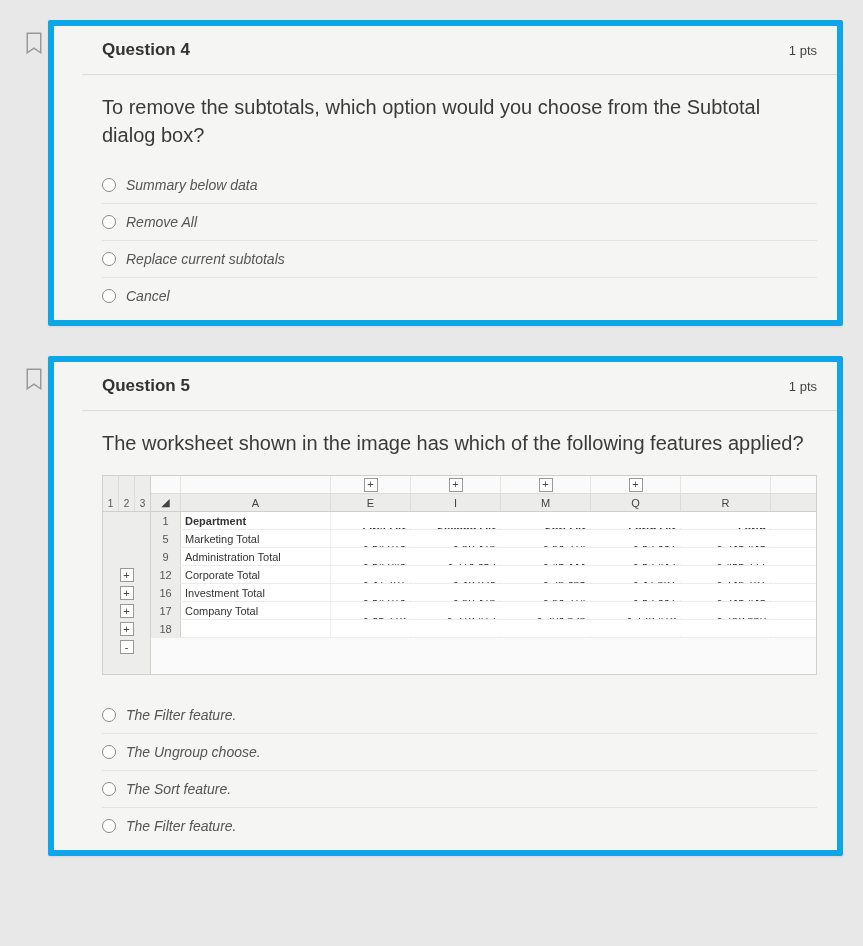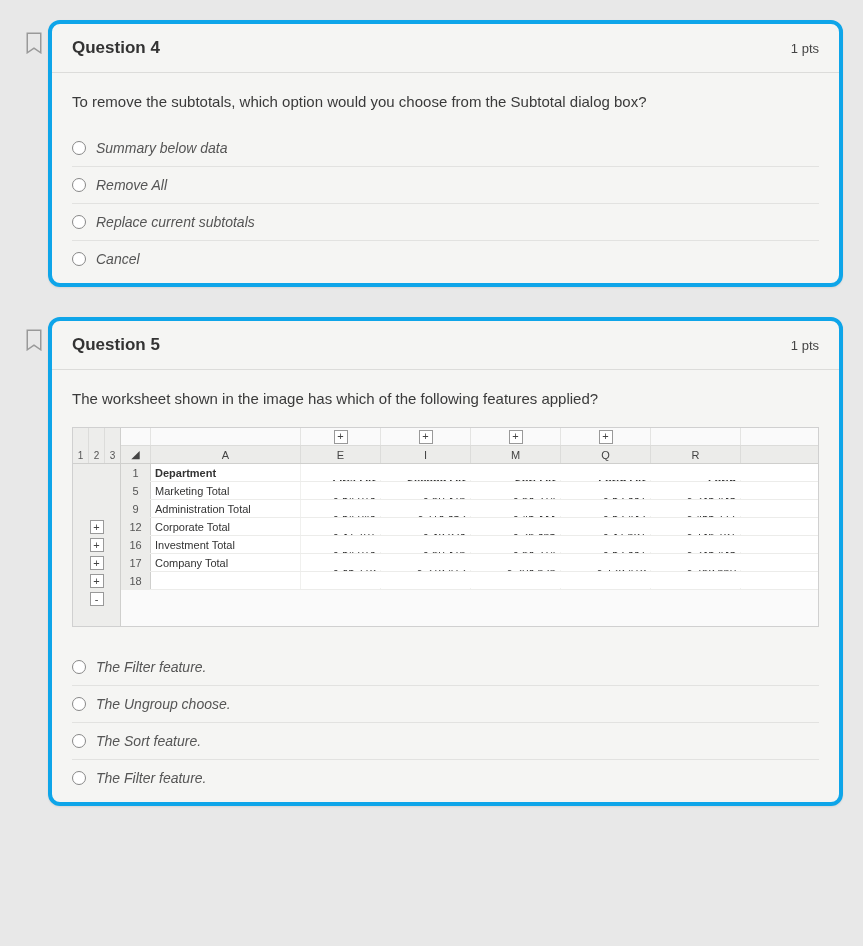--- a/index.html
+++ b/index.html
@@ -19,35 +19,36 @@
       width: 28px;
       flex-shrink: 0;
       padding-top: 12px;
       display: flex;
       justify-content: center;
     }
     .bookmark svg { width: 18px; height: 22px; }
     .question-card {
       flex: 1;
       background: #f5f5f3;
-      border: 4px solid #0ea5e9;
-      border-radius: 12px;
+      border: 6px solid #0ea5e9;
+      border-radius: 2px;
       box-shadow: 0 1px 2px rgba(0,0,0,0.08);
+      padding-left: 28px;
     }
     .q-header {
       display: flex;
       justify-content: space-between;
       align-items: center;
       padding: 14px 20px;
       border-bottom: 1px solid #dcdcda;
     }
     .q-title { font-weight: 600; font-size: 17px; color: #333; }
     .q-pts { font-size: 13px; color: #444; }
     .q-body { padding: 18px 20px 6px; }
-    .q-prompt { font-size: 15px; color: #3a3a3a; margin-bottom: 18px; line-height: 1.4; }
+    .q-prompt { font-size: 20px; color: #3a3a3a; margin-bottom: 18px; line-height: 1.4; }
     .options { margin-top: 4px; }
     .option {
       display: flex;
       align-items: center;
       padding: 10px 0;
       border-top: 1px solid #e2e2e0;
       font-size: 14px;
       color: #555;
       font-style: italic;
     }

